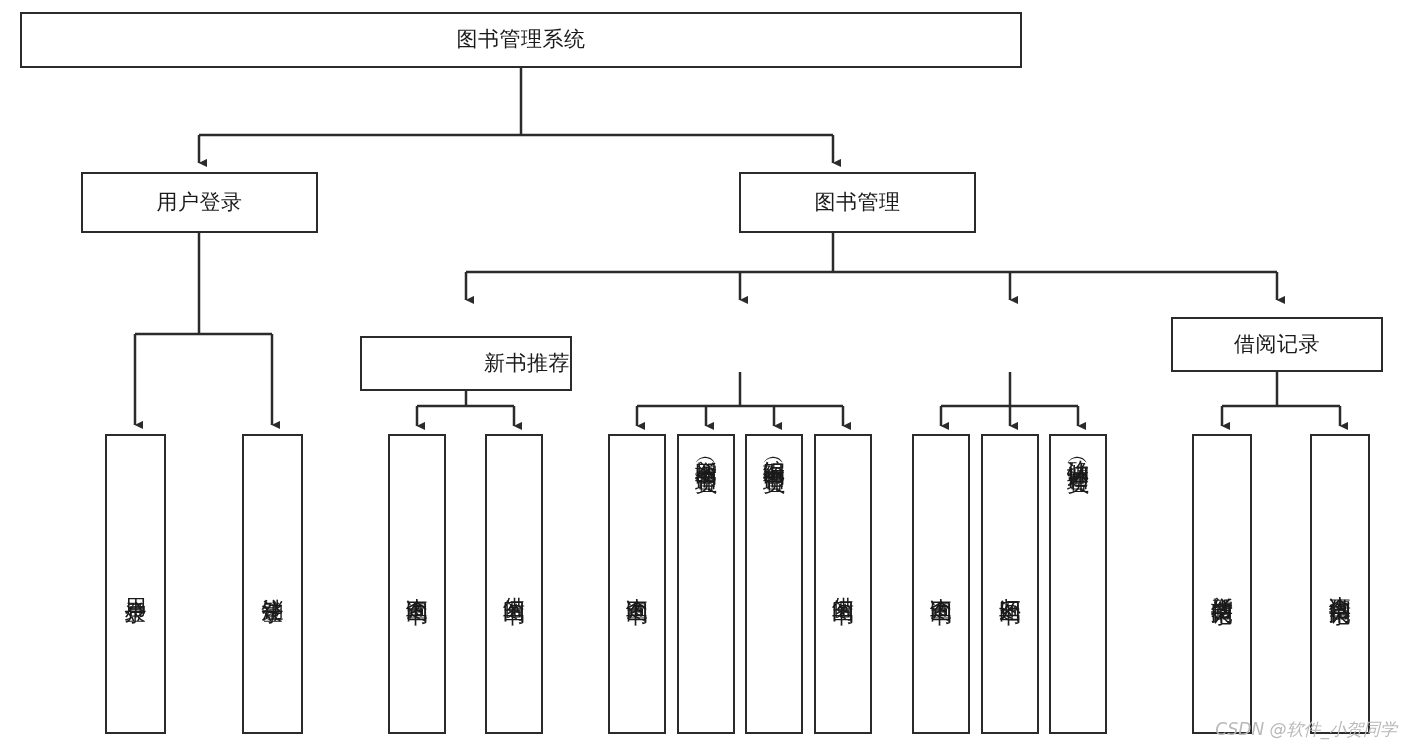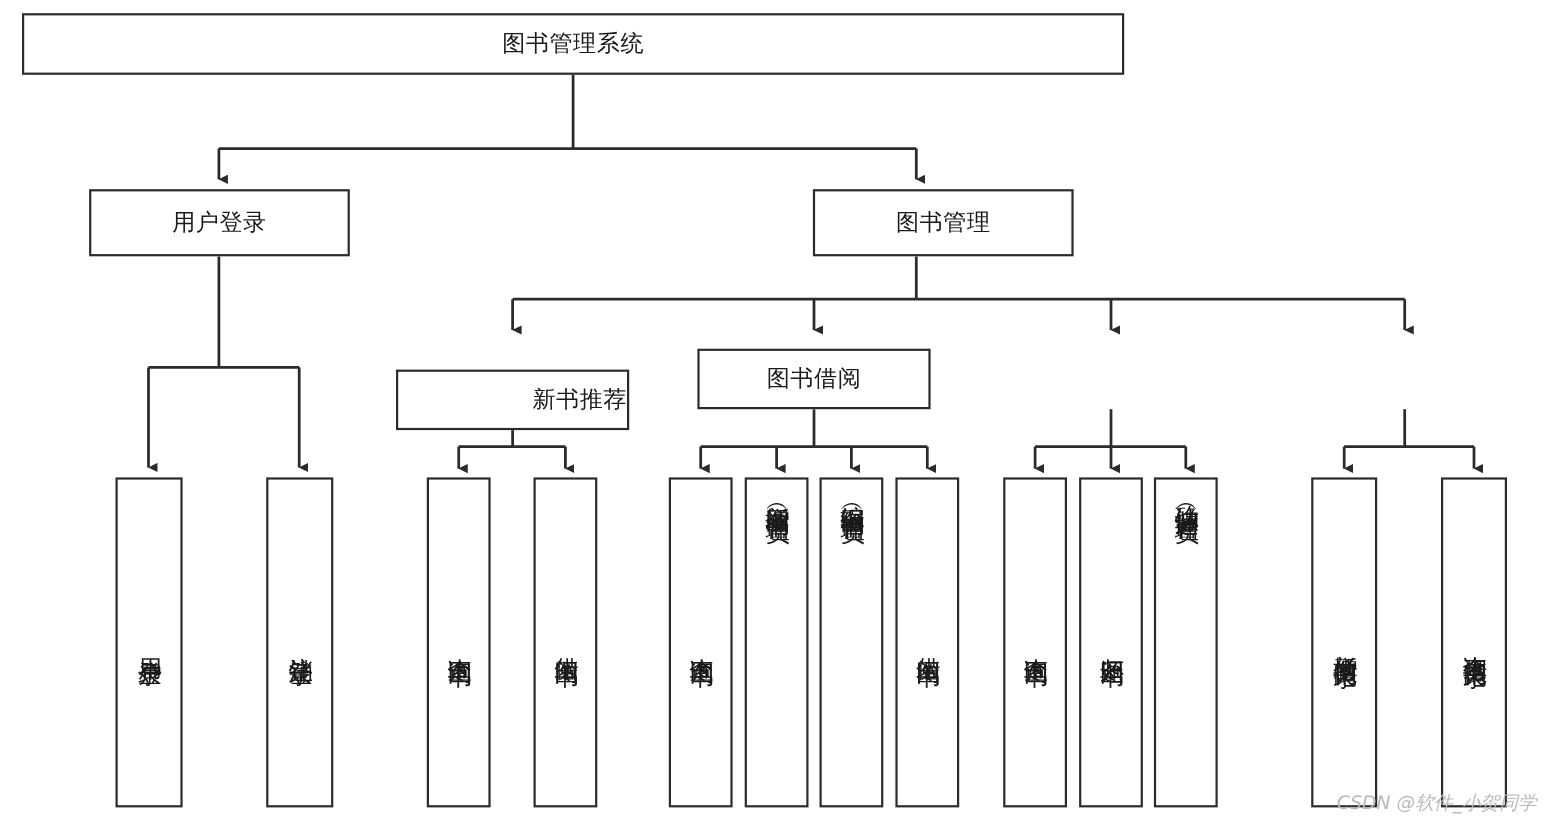--- a/index.html
+++ b/index.html
@@ -149,25 +149,25 @@
     </div>
 
     <div class="node horiz" style="left:711px; top:172px; width:237px; height:61px;margin-left:28px;">
       <span class="node-label">图书管理</span>
     </div>
 
     <div class="node horiz" style="left:360px; top:336px; width:212px; height:55px;justify-content:flex-end;">
       <span class="node-label">新书推荐</span>
     </div>
 
-    <div class="node horiz" style="left:634px; top:317px; width:212px; height:55px;">
-      <span class="node-label">图书借阅</span>
-    </div>
-
-
+
+
+    <div class="node horiz" style="left:1171px; top:317px; width:212px; height:55px;">
+      <span class="node-label">借阅记录</span>
+    </div>
 
     <div class="node vert midalign" style="left:105px; top:434px; width:61px; height:300px;">
       <span class="node-label">用户登录</span>
     </div>
 
     <div class="node vert midalign" style="left:242px; top:434px; width:61px; height:300px;">
       <span class="node-label">注销登录</span>
     </div>
 
     <div class="node vert midalign" style="left:388px; top:434px; width:58px; height:300px;">

